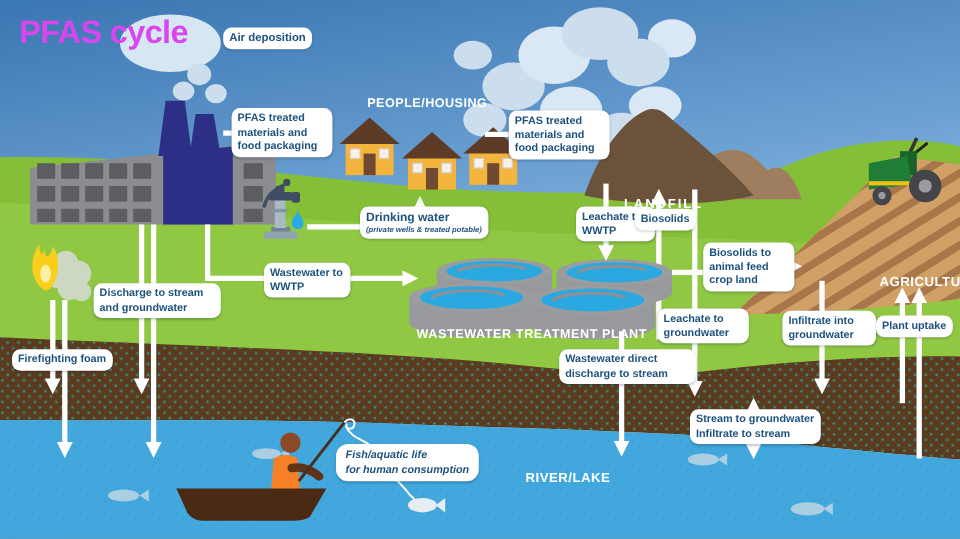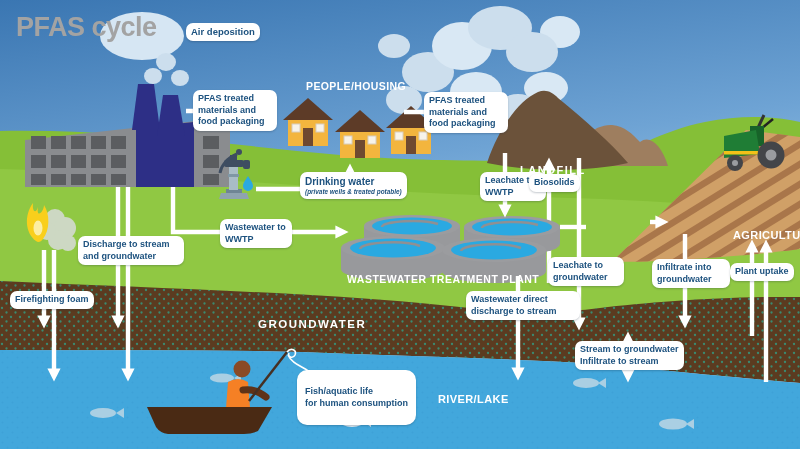--- a/index.html
+++ b/index.html
@@ -1,20 +1,20 @@
 <!DOCTYPE html>
 <html><head>
 <meta charset="utf-8">
 <style>
   html,body{margin:0;padding:0;background:#222;}
   .stage{position:relative;width:800px;height:449px;overflow:hidden;
          font-family:"Liberation Sans",sans-serif;}
   .stage svg.scene{position:absolute;left:0;top:0;z-index:0;}
   .title{position:absolute;left:16px;top:12px;z-index:3;font-size:27px;font-weight:700;
-         color:#a3a3a3;letter-spacing:-0.5px;}
+         color:#d946ef;letter-spacing:-0.5px;}
   .sec{position:absolute;z-index:3;color:#fff;font-weight:700;letter-spacing:.4px;
        font-size:11px;text-align:center;line-height:1.2;}
   .label{position:absolute;z-index:4;background:#fff;border-radius:7px;padding:3px 5px;
          color:#1d527f;font-weight:700;font-size:9px;line-height:1.3;text-align:left;
          box-shadow:0 1px 2px rgba(20,40,60,.25);}
   .nowrap{white-space:nowrap;}
   .sub-italic{display:block;font-size:6.4px;font-style:italic;font-weight:700;}
   .dw-main{display:block;font-size:10px;}
   .line{display:block;white-space:nowrap;}
 </style>
@@ -267,41 +267,41 @@
     <path d="M766,382 V246" marker-end="url(#ah)"></path>
   </g>
 </svg>
 
 <div class="title">PFAS cycle</div>
 
 <div class="sec nowrap" style="left:306px;top:80px;width:100px;font-size:10.5px;">PEOPLE/HOUSING</div>
 <div class="sec nowrap" style="left:520px;top:120px;letter-spacing:1.5px;margin-top:44px;">LANDFILL</div>
 <div class="sec nowrap" style="left:733px;top:201px;margin-top:28px;">AGRICULTURE</div>
 <div class="sec nowrap" style="left:347px;top:273px;font-size:10.5px;letter-spacing:.5px;">WASTEWATER TREATMENT PLANT</div>
-<div class="sec nowrap" style="left:258px;top:318px;font-size:11.5px;letter-spacing:1.5px;">GROUNDWATER</div>
 <div class="sec nowrap" style="left:438px;top:393px;">RIVER/LAKE</div>
 
 <div class="label nowrap" style="left:186px;top:23px;font-size:9.5px;">Air deposition</div>
 <div class="label" style="left:193px;top:90px;width:74px;">PFAS treated materials and food packaging</div>
 <div class="label" style="left:424px;top:92px;width:74px;">PFAS treated materials and food packaging</div>
 <div class="label" style="left:300px;top:172px;">
   <span class="dw-main nowrap">Drinking water</span>
   <span class="sub-italic nowrap">(private wells &amp; treated potable)</span>
 </div>
 <div class="label" style="left:220px;top:219px;width:62px;">Wastewater to WWTP</div>
 <div class="label" style="left:78px;top:236px;width:96px;">Discharge to stream and groundwater</div>
 <div class="label nowrap" style="left:10px;top:291px;">Firefighting foam</div>
 <div class="label" style="left:480px;top:172px;width:56px;">Leachate to WWTP</div>
 <div class="label nowrap" style="left:529px;top:174px;">Biosolids</div>
+<div class="label" style="left:586px;top:202px;width:66px;">Biosolids to animal feed crop land</div>
 <div class="label" style="left:548px;top:257px;width:66px;">Leachate to groundwater</div>
 <div class="label" style="left:466px;top:291px;width:104px;">Wastewater direct discharge to stream</div>
 <div class="label" style="left:575px;top:341px;">
   <span class="line">Stream to groundwater</span>
   <span class="line">Infiltrate to stream</span>
 </div>
 <div class="label" style="left:652px;top:259px;width:68px;">Infiltrate into groundwater</div>
 <div class="label nowrap" style="left:730px;top:263px;">Plant uptake</div>
-<div class="label" style="left:297px;top:370px;border-radius:10px;padding:16px 8px;">
+<div class="label" style="left:280px;top:370px;border-radius:10px;padding:4px 8px;font-style:italic;">
   <span class="line">Fish/aquatic life</span>
   <span class="line">for human consumption</span>
 </div>
 
 </div>
 
 </body></html>

